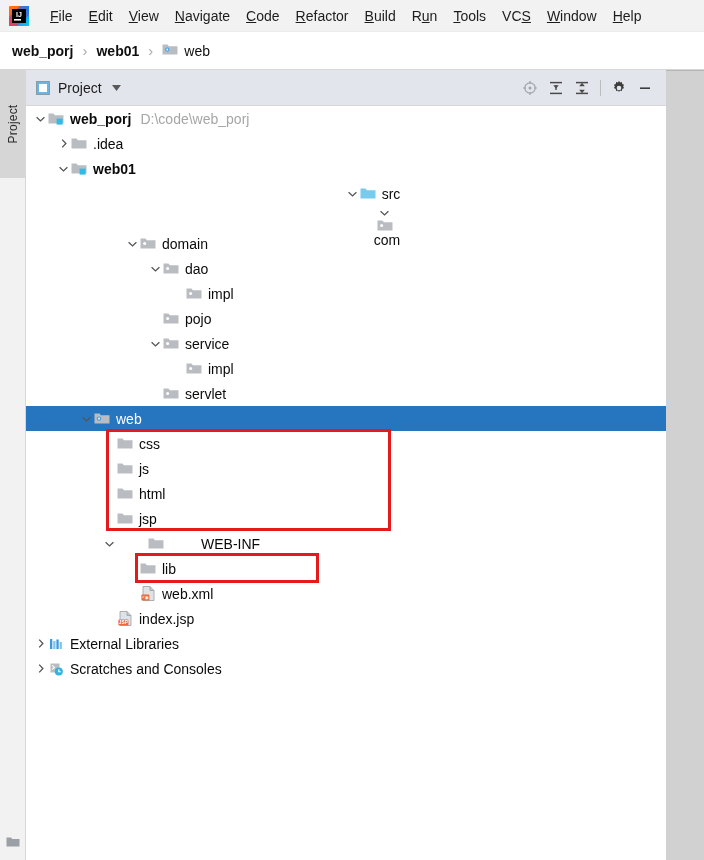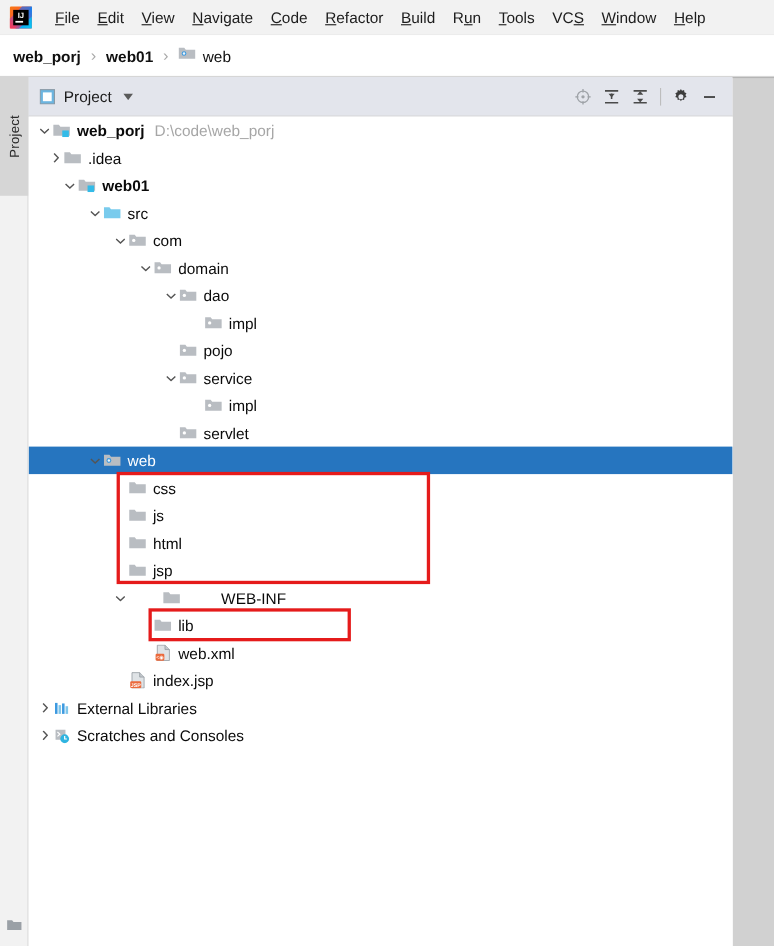--- a/index.html
+++ b/index.html
@@ -251,21 +251,21 @@
         </span>
         <span class="icon">
           <svg width="16" height="13" viewBox="0 0 16 13">
             <path d="M0.5 1.5h5l1.4 1.7H15.5V11.5H0.5z" fill="#b9bdc2"></path>
             <rect x="8.6" y="6.6" width="6" height="6" fill="#33bbe8"></rect>
           </svg>
         </span>
         <span class="label bold">web_porj</span>
         <span class="sub">D:\code\web_porj</span>
       </div>
-      <div class="row" style="padding-left: 18px; text-align: center;">
+      <div class="row" style="padding-left: 31px; text-align: center;">
         <span class="arrow">
           <svg width="6" height="9" viewBox="0 0 6 9">
             <path d="M1.2 0.6L4.9 4.5 1.2 8.4" fill="none" stroke="#555" stroke-width="1.3"></path>
           </svg>
         </span>
         <span class="icon">
           <svg width="16" height="13" viewBox="0 0 16 13">
             <path d="M0.5 1.5h5l1.4 1.7H15.5V11.5H0.5z" fill="#b9bdc2"></path>
           </svg>
         </span>
@@ -278,34 +278,34 @@
           </svg>
         </span>
         <span class="icon">
           <svg width="16" height="13" viewBox="0 0 16 13">
             <path d="M0.5 1.5h5l1.4 1.7H15.5V11.5H0.5z" fill="#b9bdc2"></path>
             <rect x="8.6" y="6.6" width="6" height="6" fill="#33bbe8"></rect>
           </svg>
         </span>
         <span class="label bold">web01</span>
       </div>
-      <div class="row" style="padding-left: 54px;">
+      <div class="row" style="padding-left: 54px; justify-content: center;">
         <span class="arrow">
           <svg width="9" height="6" viewBox="0 0 9 6">
             <path d="M0.6 1.2L4.5 4.9 8.4 1.2" fill="none" stroke="#555" stroke-width="1.3"></path>
           </svg>
         </span>
         <span class="icon">
           <svg width="16" height="13" viewBox="0 0 16 13">
             <path d="M0.5 1.5h5l1.4 1.7H15.5V11.5H0.5z" fill="#79cbed"></path>
           </svg>
         </span>
         <span class="label">src</span>
       </div>
-      <div class="row" style="padding-left: 77px;">
+      <div class="row" style="padding-left: 77px; flex-direction: column;">
         <span class="arrow">
           <svg width="9" height="6" viewBox="0 0 9 6">
             <path d="M0.6 1.2L4.5 4.9 8.4 1.2" fill="none" stroke="#555" stroke-width="1.3"></path>
           </svg>
         </span>
         <span class="icon">
           <svg width="16" height="13" viewBox="0 0 16 13">
             <path d="M0.5 1.5h5l1.4 1.7H15.5V11.5H0.5z" fill="#b9bdc2"></path>
             <circle cx="4.6" cy="6.6" r="1.5" fill="#ffffff"></circle>
           </svg>

